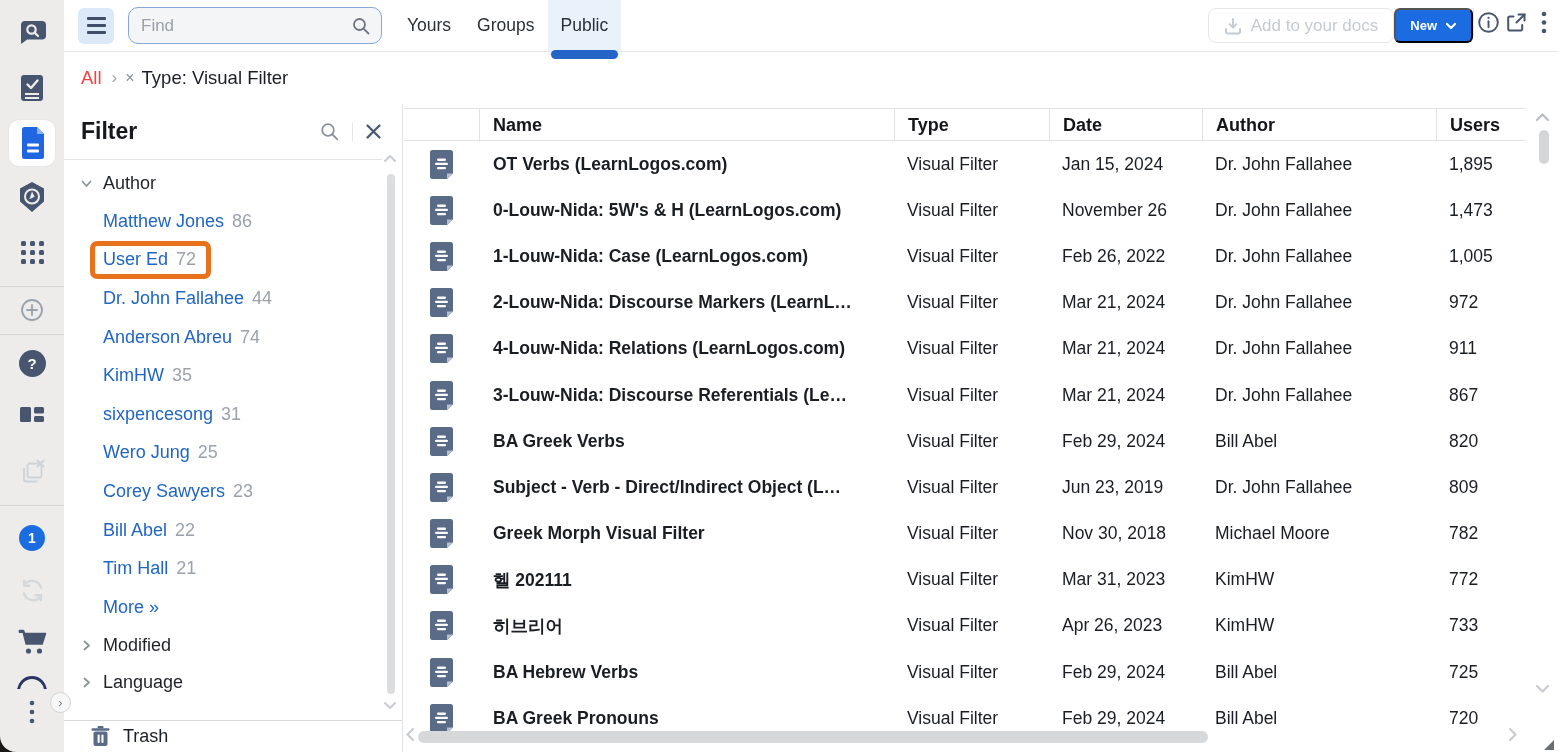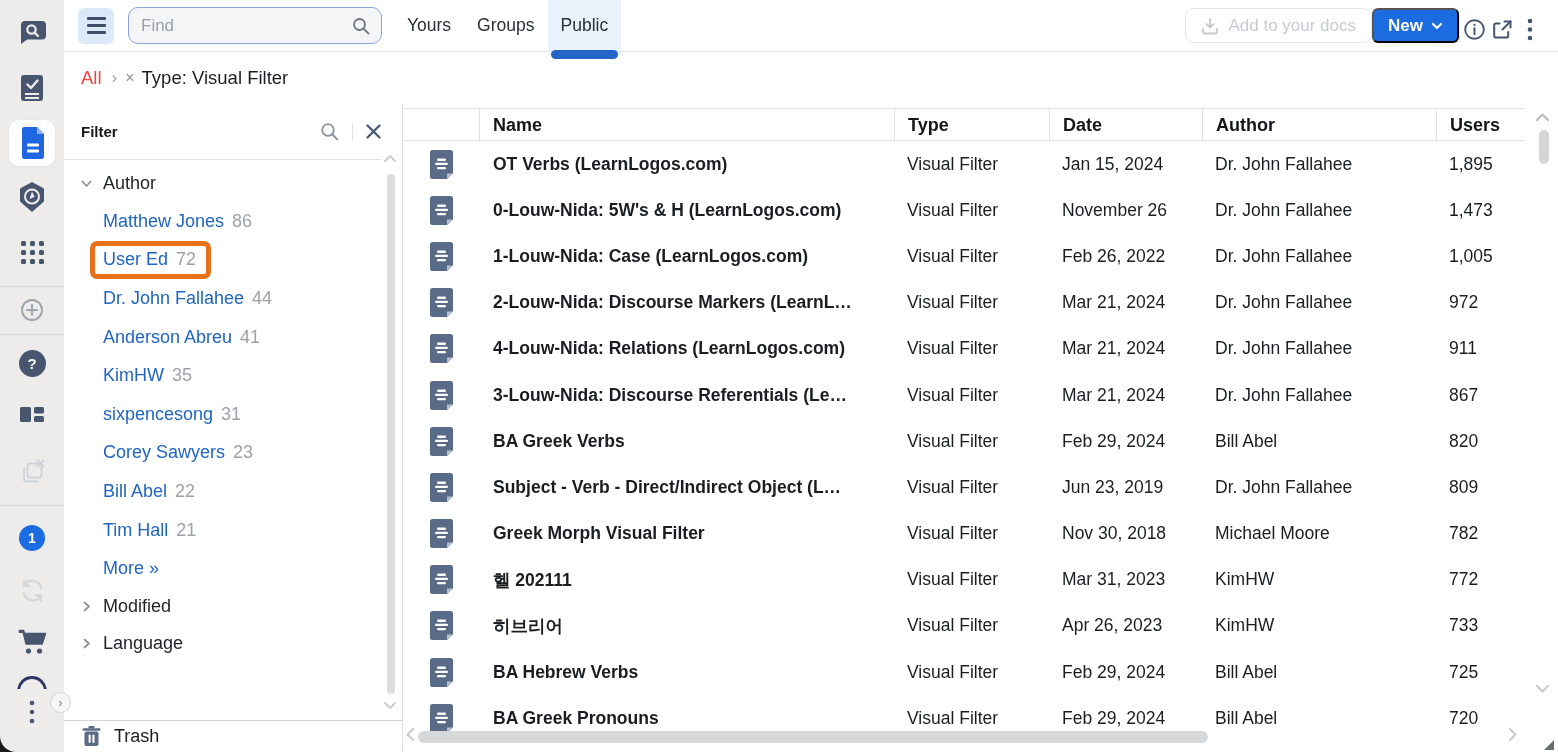--- a/index.html
+++ b/index.html
@@ -26,50 +26,50 @@
   .hamburger { width:36px; height:36px; margin-left:14px; background:#dbe9f8; border-radius:6px; display:flex; flex-direction:column; align-items:center; justify-content:center; gap:4px; cursor:pointer; }
   .hamburger i { width:19px; height:3px; background:#3d4e66; border-radius:1px; }
   .find-wrap { position:relative; margin-left:14px; }
   .find-input { width:254px; height:37px; border:1.5px solid #86a7d8; border-radius:10px; background:#f3f5f7; padding:0 36px 0 12px; font-size:17px; color:#333; font-family:inherit; outline:none; }
   .find-input::placeholder { color:#9aa1a9; }
   .find-icon { position:absolute; right:11px; top:9px; }
   #tab-bar { display:flex; align-items:stretch; height:59px; margin-left:12px; }
   .tab { position:relative; display:flex; align-items:center; padding:0 13px; font-size:17.5px; color:#2b2f36; cursor:pointer; }
   .tab.active { background:#e9f2fb; }
   .tab.active::after { content:""; position:absolute; left:3px; right:3px; bottom:-4px; height:9px; border-radius:5px; background:#2565c7; }
-  #topbar-right { margin-left:auto; display:flex; align-items:flex-end; padding-right:14px; }
+  #topbar-right { margin-left:auto; display:flex; align-items:flex-start; }
   .add-docs-btn { display:flex; align-items:center; gap:9px; height:35px; padding:0 15px; border:1px solid #e5e7ea; border-radius:8px; color:#c6cbd2; font-size:17px; background:#fff; cursor:default; }
-  .new-btn { display:flex; align-items:center; gap:8px; height:35px; padding:0 14px; background:#1a6ce0; border-radius:6px; color:#fff; font-size:17px; font-weight:bold; cursor:pointer; }
+  .new-btn { display:flex; align-items:center; gap:8px; height:35px; padding:0 14px; background:#1a6ce0; border-radius:6px; color:#fff; font-size:13px; font-weight:bold; cursor:pointer; }
   .tb-div { width:1px; height:28px; background:#e3e5e8; }
   .icon-btn { display:flex; align-items:center; justify-content:center; width:28px; height:28px; cursor:pointer; }
 
   
   #breadcrumb { position:absolute; left:64px; top:52px; right:0; height:52px; display:flex; align-items:center; padding-left:17px; background:#fff; }
   .bc-all { color:#ef4444; font-size:18.5px; cursor:pointer; }
   .bc-sep { color:#9aa1a9; font-size:17px; margin:0 8px 0 10px; }
   .bc-x { color:#8a9199; font-size:16px; margin-right:7px; cursor:pointer; }
   .bc-label { color:#1b1e24; font-size:18.5px; }
 
   
   #filter-panel { position:absolute; left:64px; top:104px; bottom:0; width:339px; background:#fff; border-right:1px solid #e2e3e5; }
   .fp-header { position:absolute; top:0; left:0; right:20px; height:56px; display:flex; align-items:center; border-bottom:1px solid #e4e4e6; }
-  .fp-title { font-size:15px; font-weight:bold; color:#16181c; margin-left:17px; }
+  .fp-title { font-size:23px; font-weight:bold; color:#16181c; margin-left:17px; }
   .fp-hdr-icons { margin-left:auto; display:flex; align-items:center; gap:12px; }
   .fp-hdr-sep { width:1px; height:18px; background:#e4e4e6; }
   .fp-list { position:absolute; top:56px; left:0; right:0; bottom:32px; overflow:hidden; padding-top:5px; }
   .tree-item { display:flex; align-items:center; height:37px; padding-left:17px; cursor:pointer; }
   .tree-item .tog { width:12px; display:flex; align-items:center; }
   .tree-label { font-size:18px; color:#1f2227; margin-left:10px; }
   .tree-child { display:flex; align-items:center; height:38.6px; padding-left:39px; cursor:pointer; }
   .a-name { color:#2166c2; font-size:18px; }
   .a-count { color:#9ba2ab; font-size:18px; margin-left:8px; }
   .hl-wrap { display:inline-flex; align-items:center; }
   .hl-wrap.hl { border:5px solid #e8721c; border-radius:7px; padding:3px 10px 4px 8px; margin-left:-13px; background:#fff; }
   .more-link { color:#2166c2; font-size:18px; }
-  .fp-trash { position:absolute; left:0; right:0; bottom:0; height:32px; border-top:1px solid #d7d7d7; display:flex; align-items:center; padding-left:18px; gap:13px; cursor:pointer; background:#fff; }
+  .fp-trash { position:absolute; left:0; right:0; bottom:0; height:32px; border-top:1px solid #d7d7d7; display:flex; align-items:center; padding-left:27px; gap:13px; cursor:pointer; background:#fff; }
   .fp-trash span { font-size:18px; color:#1b1e24; }
   .fp-scroll { position:absolute; right:7px; top:70px; width:8px; height:520px; background:#dcdddf; border-radius:4px; }
   .fp-chev-up { position:absolute; right:5px; top:50px; }
   .fp-chev-down { position:absolute; right:5px; bottom:42px; }
 
   
   #table { position:absolute; left:404px; top:104px; right:0; bottom:0; background:#fff; }
   .tbl-header { position:absolute; top:4px; left:0; width:1121px; height:33px; display:grid; grid-template-columns:75px 415px 155px 153px 234px 89px; align-items:center; border-top:1px solid #e2e3e5; border-bottom:1px solid #e2e3e5; }
   .th { font-size:18px; font-weight:bold; color:#14161a; height:33px; display:flex; align-items:center; border-left:1px solid #e2e3e5; padding-left:13px; }
   .th.first { border-left:none; }
@@ -321,33 +321,39 @@
   </div>
           <div class="tree-child">
     <span class="hl-wrap">
       <span class="a-name">Dr. John Fallahee</span>
       <span class="a-count">44</span>
     </span>
   </div>
           <div class="tree-child">
     <span class="hl-wrap">
       <span class="a-name">Anderson Abreu</span>
-      <span class="a-count">41</span>
+      <span class="a-count">74</span>
     </span>
   </div>
           <div class="tree-child">
     <span class="hl-wrap">
       <span class="a-name">KimHW</span>
       <span class="a-count">35</span>
     </span>
   </div>
           <div class="tree-child">
     <span class="hl-wrap">
       <span class="a-name">sixpencesong</span>
       <span class="a-count">31</span>
+    </span>
+  </div>
+          <div class="tree-child">
+    <span class="hl-wrap">
+      <span class="a-name">Wero Jung</span>
+      <span class="a-count">25</span>
     </span>
   </div>
           <div class="tree-child">
     <span class="hl-wrap">
       <span class="a-name">Corey Sawyers</span>
       <span class="a-count">23</span>
     </span>
   </div>
           <div class="tree-child">
     <span class="hl-wrap">

